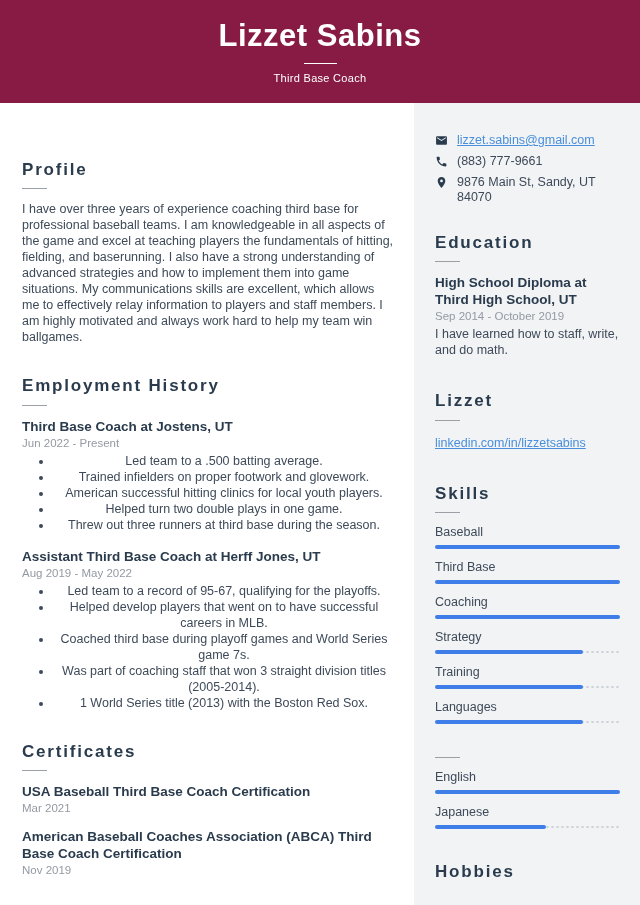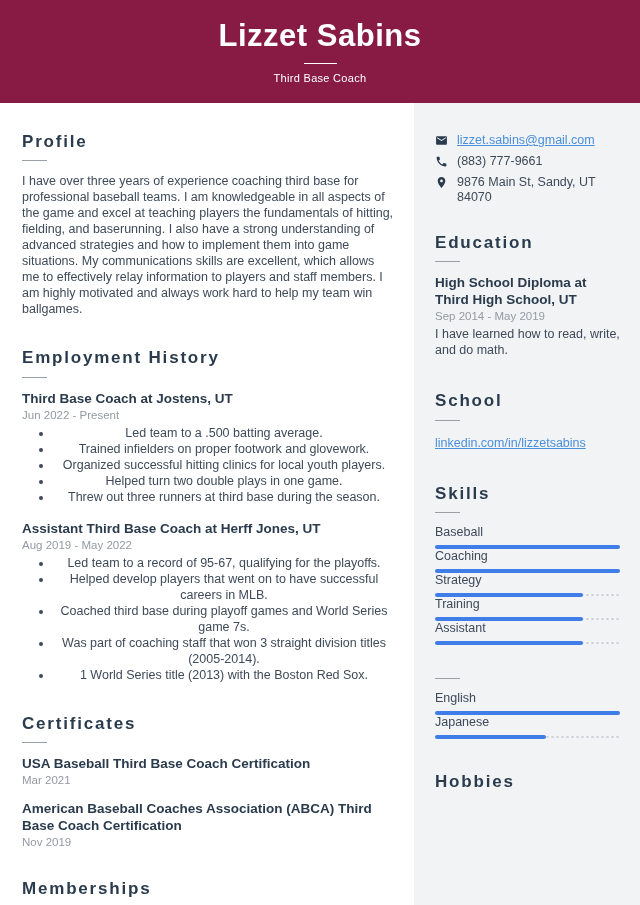--- a/index.html
+++ b/index.html
@@ -17,21 +17,21 @@
   .header{
     height:103px;background:var(--accent);color:#fff;
     display:flex;flex-direction:column;align-items:center;justify-content:center;
     text-align:center;
   }
   .header h1{font-size:31px;font-weight:bold;letter-spacing:.5px;line-height:1.1;}
   .header .rule{width:33px;border-top:1.5px solid #fff;margin:9px auto 8px;}
   .header .subtitle{font-size:11px;letter-spacing:.3px;}
   
   .columns{display:flex;height:802px;}
-  .left{width:414px;padding:29px 19px 20px 22px;background:#fff;}
+  .left{width:414px;padding:29px 19px 20px 22px;background:#fff;margin-top:28px;}
   .sidebar{width:226px;padding:30px 20px 20px 21px;background:var(--sidebar-bg);}
   
   .sec{margin-bottom:31px;}
   .sec-title{
     font-size:17px;font-weight:bold;color:var(--heading);
     letter-spacing:1.8px;line-height:1.2;
   }
   .sec-rule{width:25px;border-top:1px solid #9aa0a6;margin:8px 0 12px;}
   .body-text{font-size:12.5px;line-height:16px;color:var(--body);}
   .item-title{font-size:13.5px;font-weight:bold;color:var(--heading);line-height:17px;}
@@ -41,21 +41,21 @@
   .job{margin-bottom:15px;}
   .cert{margin-bottom:14px;}
   
   .s-sec{margin-bottom:33px;}
   .contact{margin-bottom:28px;}
   .contact-row{display:flex;align-items:flex-start;margin-bottom:6px;}
   .contact-row .ico{width:13px;height:13px;flex:0 0 13px;margin:1px 9px 0 0;fill:var(--heading);}
   .contact-row span,.contact-row a{font-size:12.5px;line-height:15px;}
   a.link{color:var(--link);text-decoration:underline;}
   .edu-degree{font-size:13.5px;font-weight:bold;color:var(--heading);line-height:17px;}
-  .skill{}
+  .skill{margin-bottom:11px;}
   .skill-label{font-size:12.5px;color:var(--body);margin-bottom:6px;}
   .bar-track{
     height:4px;border-radius:2px;position:relative;
     background-image:radial-gradient(circle,#ccd2d9 1px,rgba(0,0,0,0) 1.3px);
     background-size:5px 4px;background-repeat:repeat-x;background-position:0 50%;
   }
   .bar-fill{height:4px;border-radius:2px;background:var(--bar);}
 </style>
 </head>
 <body>
@@ -79,21 +79,21 @@
     <div class="sec">
       <h2 class="sec-title">Employment History</h2>
       <div class="sec-rule"></div>
 
       <article class="job">
         <h3 class="item-title">Third Base Coach at Jostens, UT</h3>
         <div class="item-date">Jun 2022 - Present</div>
         <ul class="bullets">
           <li>Led team to a .500 batting average.</li>
           <li>Trained infielders on proper footwork and glovework.</li>
-          <li>Organized successful hitting clinics for local youth players.</li>
+          <li>American successful hitting clinics for local youth players.</li>
           <li>Helped turn two double plays in one game.</li>
           <li>Threw out three runners at third base during the season.</li>
         </ul>
       </article>
 
       <article class="job">
         <h3 class="item-title">Assistant Third Base Coach at Herff Jones, UT</h3>
         <div class="item-date">Aug 2019 - May 2022</div>
         <ul class="bullets">
           <li>Led team to a record of 95-67, qualifying for the playoffs.</li>
@@ -145,60 +145,66 @@
             <path d="M12 2C8.13 2 5 5.13 5 9c0 5.25 7 13 7 13s7-7.75 7-13c0-3.87-3.13-7-7-7zm0 9.5c-1.38 0-2.5-1.12-2.5-2.5s1.12-2.5 2.5-2.5 2.5 1.12 2.5 2.5-1.12 2.5-2.5 2.5z"></path>
           </svg>
         <span>9876 Main St, Sandy, UT 84070</span>
       </div>
     </div>
 
     <div class="s-sec">
       <h2 class="sec-title">Education</h2>
       <div class="sec-rule"></div>
       <div class="edu-degree">High School Diploma at Third High School, UT</div>
-      <div class="item-date">Sep 2014 - May 2019</div>
-      <p class="body-text">I have learned how to read, write, and do math.</p>
-    </div>
-
-    <div class="s-sec">
-      <h2 class="sec-title">School</h2>
+      <div class="item-date">Sep 2014 - October 2019</div>
+      <p class="body-text">I have learned how to staff, write, and do math.</p>
+    </div>
+
+    <div class="s-sec">
+      <h2 class="sec-title">Lizzet</h2>
       <div class="sec-rule"></div>
       <a class="link" href="#" style="font-size:12.5px;">linkedin.com/in/lizzetsabins</a>
     </div>
 
     <div class="s-sec">
       <h2 class="sec-title">Skills</h2>
       <div class="sec-rule"></div>
 
       <div class="skill">
         <div class="skill-label">Baseball</div>
         <div class="bar-track">
             <div class="bar-fill" style="width: 100%;"></div>
           </div>
       </div>
       <div class="skill">
+        <div class="skill-label">Third Base</div>
+        <div class="bar-track">
+            <div class="bar-fill" style="width: 100%;"></div>
+          </div>
+      </div>
+      <div class="skill">
         <div class="skill-label">Coaching</div>
         <div class="bar-track">
             <div class="bar-fill" style="width: 100%;"></div>
           </div>
       </div>
       <div class="skill">
         <div class="skill-label">Strategy</div>
         <div class="bar-track">
             <div class="bar-fill" style="width: 80%;"></div>
           </div>
       </div>
       <div class="skill">
         <div class="skill-label">Training</div>
         <div class="bar-track">
             <div class="bar-fill" style="width: 80%;"></div>
           </div>
       </div>
       <div class="skill">
-        <div class="skill-label">Assistant</div>
+        <div class="skill-label">Languages</div>
         <div class="bar-track">
             <div class="bar-fill" style="width: 80%;"></div>
           </div>
       </div>
     </div>
 
     <div class="s-sec">
       <div class="sec-rule"></div>
       <div class="skill">
         <div class="skill-label">English</div>

